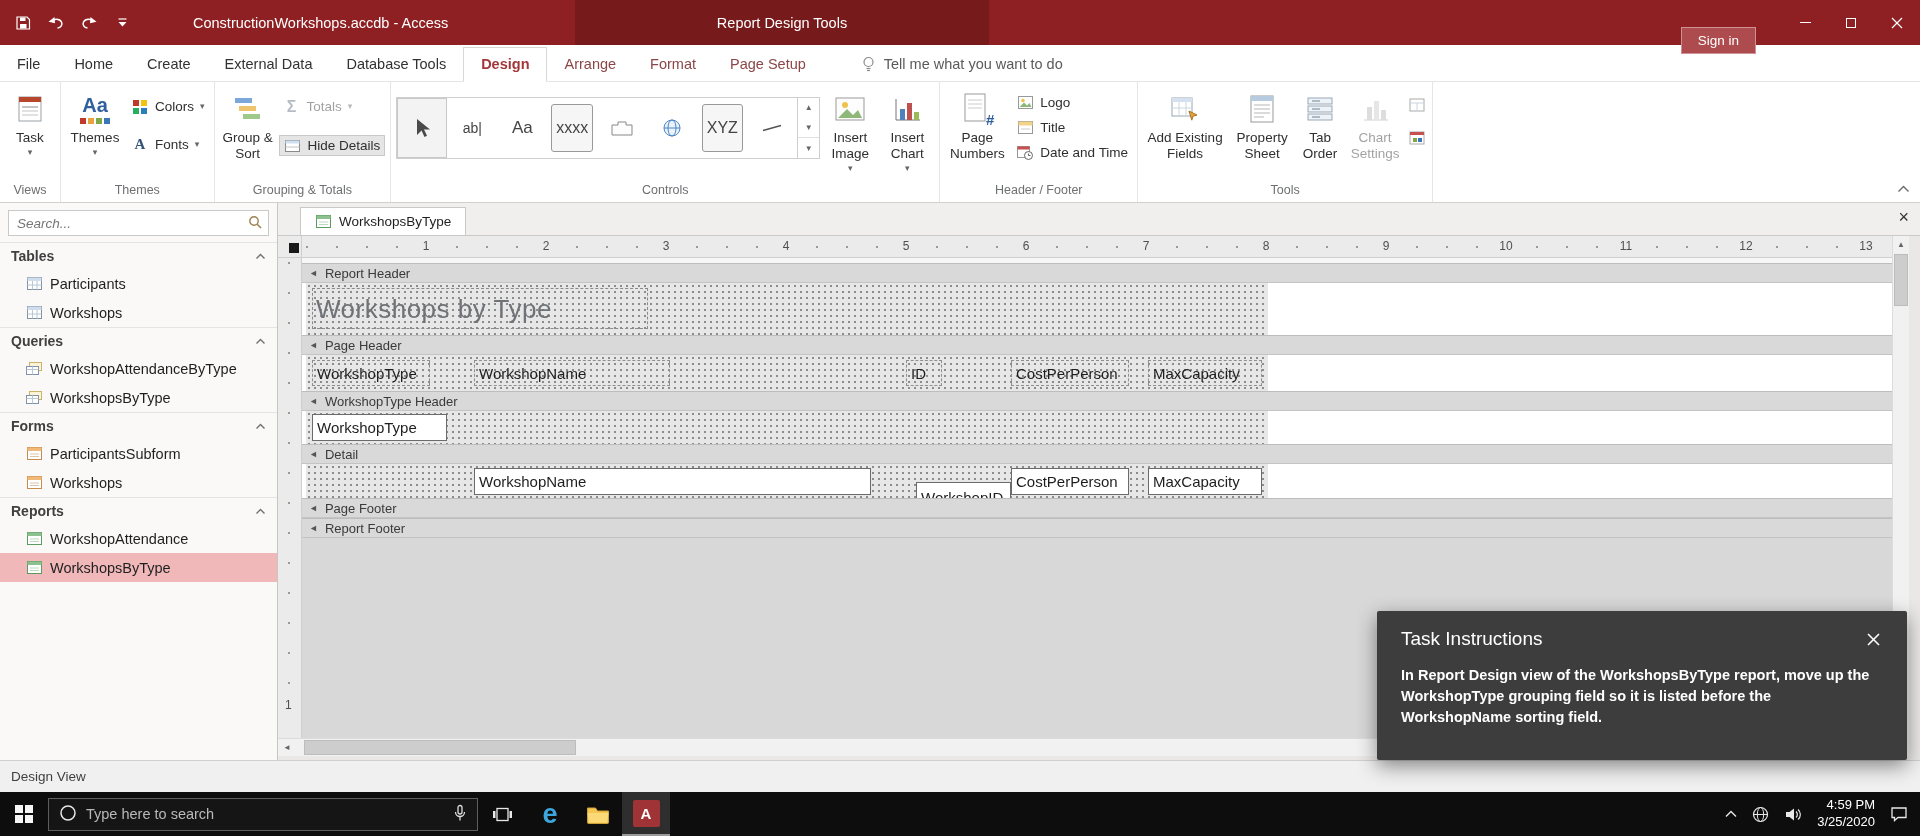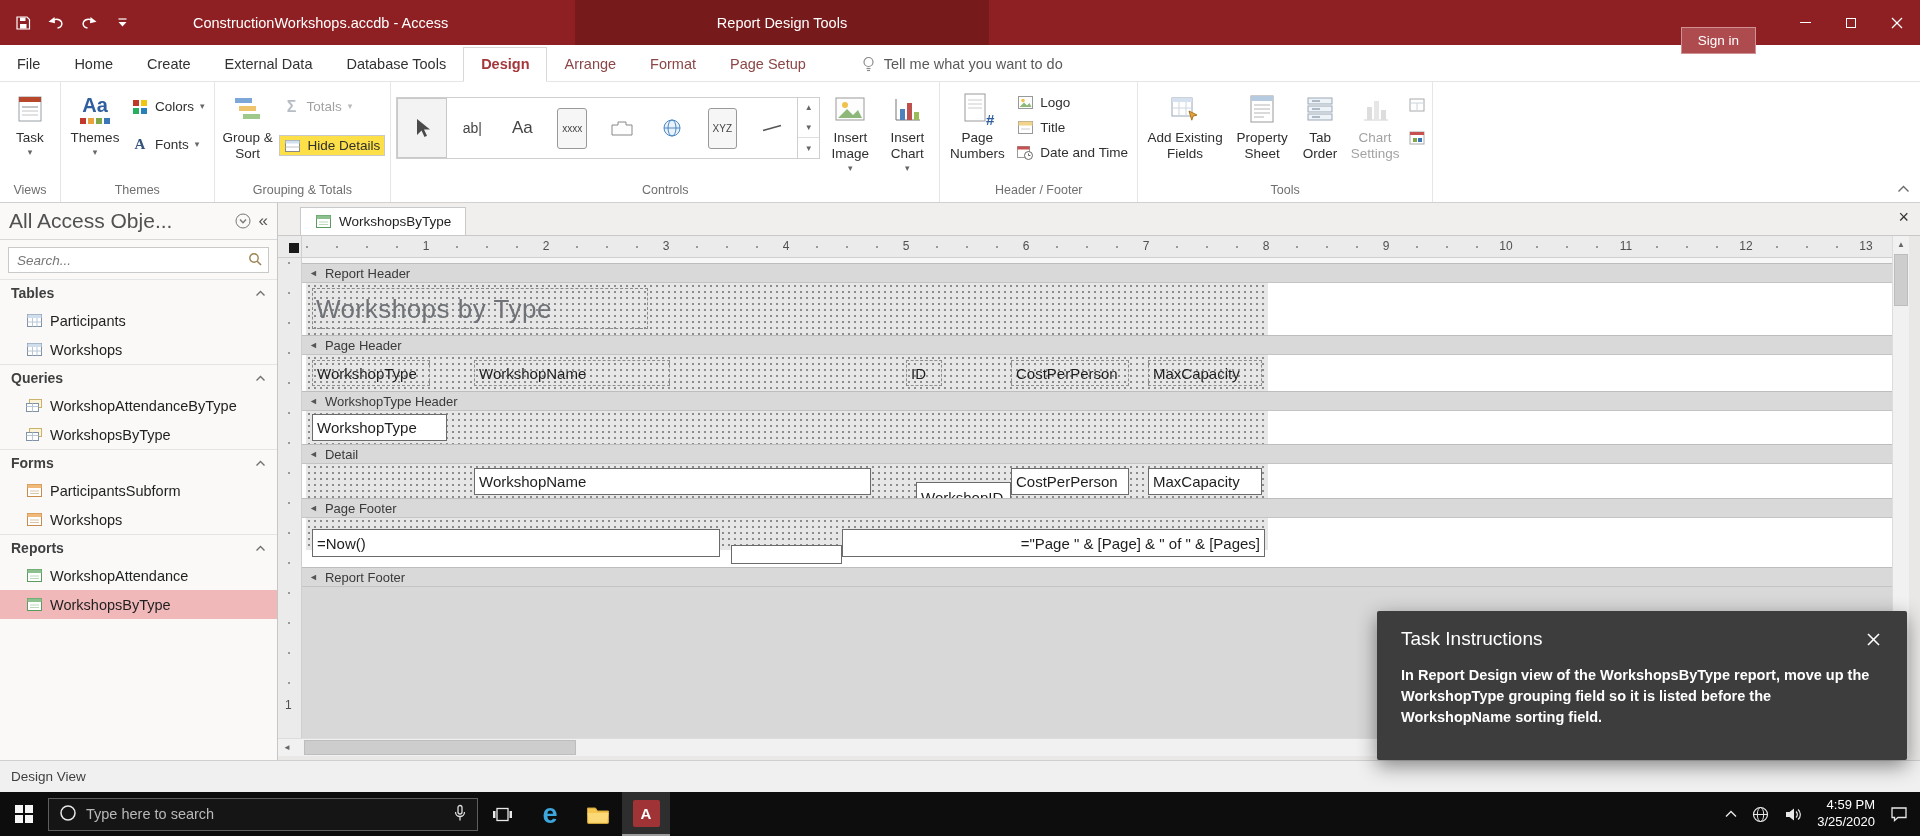--- a/index.html
+++ b/index.html
@@ -34,34 +34,34 @@
   .bigbtn{display:flex;flex-direction:column;align-items:center;width:62px;padding-top:7px;cursor:pointer;color:#2f2f2f;}
   .bicon{height:36px;display:flex;align-items:center;justify-content:center;flex-direction:column;}
   .blbl{font-size:13.5px;text-align:center;line-height:1.18;margin-top:3px;}
   .caret{font-size:9px;color:#666;line-height:1;margin-top:2px;}
   .smallcol{display:flex;flex-direction:column;gap:19px;padding-top:13px;}
   .smallcol.tight{gap:6px;padding-top:9px;}
   .smallbtn{display:flex;align-items:center;gap:6px;font-size:13.5px;color:#2f2f2f;cursor:pointer;white-space:nowrap;padding:1px 4px;}
   .smallbtn .caret{margin-top:0;}
   .sicon{width:18px;height:17px;display:inline-flex;align-items:center;justify-content:center;}
   .disabled{opacity:.45;}
-  .pressed{border:1px solid #c9c9c9;background:#fde047;}
+  .pressed{border:1px solid #c9c9c9;background:#e5e5e5;}
   .aa-big{font-size:20px;font-weight:bold;color:#2f5f9e;line-height:1;}
   .theme-dots{display:flex;gap:2px;margin-top:3px;}
   .theme-dots i{width:6px;height:6px;display:block;}
   .td1{background:#c0392b;}.td2{background:#e8a33d;}.td3{background:#7fa647;}.td4{background:#3a76b8;}
   .fonts-a{font-size:15px;font-weight:bold;color:#33537a;font-family:"Liberation Serif",serif;}
   .sigma{font-size:16px;color:#5d6d7e;font-weight:bold;}
   .gallery{display:flex;border:1px solid #cfcfcf;background:#fff;height:62px;margin-top:13px;}
   .gal-cells{display:flex;align-items:center;}
   .gal-cell{width:50px;height:60px;display:flex;align-items:center;justify-content:center;cursor:pointer;color:#444;}
   .gal-cell.sel{background:#f3f3f3;border:1px solid #c8c8c8;}
   .gtxt{font-size:14px;}
   .gtxt-lg{font-size:17px;}
-  .gbtn-box{font-size:10px;border:1px solid #999;border-radius:3px;padding:14px 4px;background:#f6f6f6;}
+  .gbtn-box{font-size:16px;border:1px solid #999;border-radius:3px;padding:14px 4px;background:#f6f6f6;}
   .gal-arrows{width:22px;border-left:1px solid #cfcfcf;display:flex;flex-direction:column;}
   .gal-arrows span{flex:1;display:flex;align-items:center;justify-content:center;font-size:8px;color:#666;cursor:pointer;}
   .gal-arrows .more{border-top:1px solid #e0e0e0;}
   .pn-icon{position:relative;width:30px;height:34px;}
   .pn-hash{position:absolute;right:-2px;bottom:-2px;font-size:15px;font-weight:bold;color:#2f5f9e;}
   .misccol{display:flex;flex-direction:column;gap:16px;padding:14px 2px 0;}
   .ribbon-collapse{position:absolute;right:10px;bottom:6px;cursor:pointer;z-index:45;}
 
   
   .navpane{position:absolute;left:0;top:203px;width:278px;height:557px;background:#faf9f8;border-right:1px solid #c6c6c6;z-index:10;overflow:hidden;}
@@ -495,30 +495,20 @@
       </div>
       <div class="rgroup-label">Tools</div>
     </div>
 
     <div class="ribbon-collapse"><svg width="13" height="8" viewBox="0 0 13 8">
           <path d="M1.5 6.5 L6.5 1.5 L11.5 6.5" fill="none" stroke="#6a6a6a" stroke-width="1.4"></path>
         </svg></div>
   </div>
 
   <div class="navpane">
-    <div class="nav-title-row">
-      <span class="nav-title">All Access Obje...</span>
-      <span class="nav-menu-icon">
-          <svg width="16" height="16" viewBox="0 0 16 16">
-            <circle cx="8" cy="8" r="7" fill="none" stroke="#777"></circle>
-            <path d="M5 6.5 L8 9.8 L11 6.5" fill="none" stroke="#777" stroke-width="1.3"></path>
-          </svg>
-        </span>
-      <span class="nav-collapse">«</span>
-    </div>
     <div class="nav-search">
       <input placeholder="Search..." style="">
       <span><svg width="14" height="14" viewBox="0 0 14 14">
             <circle cx="6" cy="6" r="4.2" fill="none" stroke="#9b8352" stroke-width="1.4"></circle>
             <line x1="9.2" y1="9.2" x2="13" y2="13" stroke="#9b8352" stroke-width="1.6"></line>
           </svg></span>
     </div>
 
     <div class="nav-sec-head">
       <span>Tables</span>
@@ -729,26 +719,20 @@
         <div class="ctl solid" style="left:172px;top:4px;width:397px;height:27px">WorkshopName</div>
         <div class="ctl solid" style="left:614px;top:18px;width:95px;height:31px">WorkshopID</div>
         <div class="ctl solid" style="left:709px;top:4px;width:118px;height:27px">CostPerPerson</div>
         <div class="ctl solid" style="left:846px;top:4px;width:114px;height:27px">MaxCapacity</div>
       </div>
 
       <div class="secbar">
         <span class="secarrow">◄</span>
         <span>Page Footer</span>
       </div>
-      <div class="sec-content" style="height:49px">
-        <div class="dotregion pf"></div>
-        <div class="ctl solid" style="left:10px;top:11px;width:408px;height:28px">=Now()</div>
-        <div class="ctl solid" style="left:429px;top:27px;width:111px;height:19px"></div>
-        <div class="ctl solid rightal" style="left:540px;top:11px;width:423px;height:28px">="Page " &amp; [Page] &amp; " of " &amp; [Pages]</div>
-      </div>
 
       <div class="secbar">
         <span class="secarrow">◄</span>
         <span>Report Footer</span>
       </div>
       <div class="canvas-rest"></div>
     </div>
 
     <div class="hscroll">
       <span class="sarr l">◄</span>

